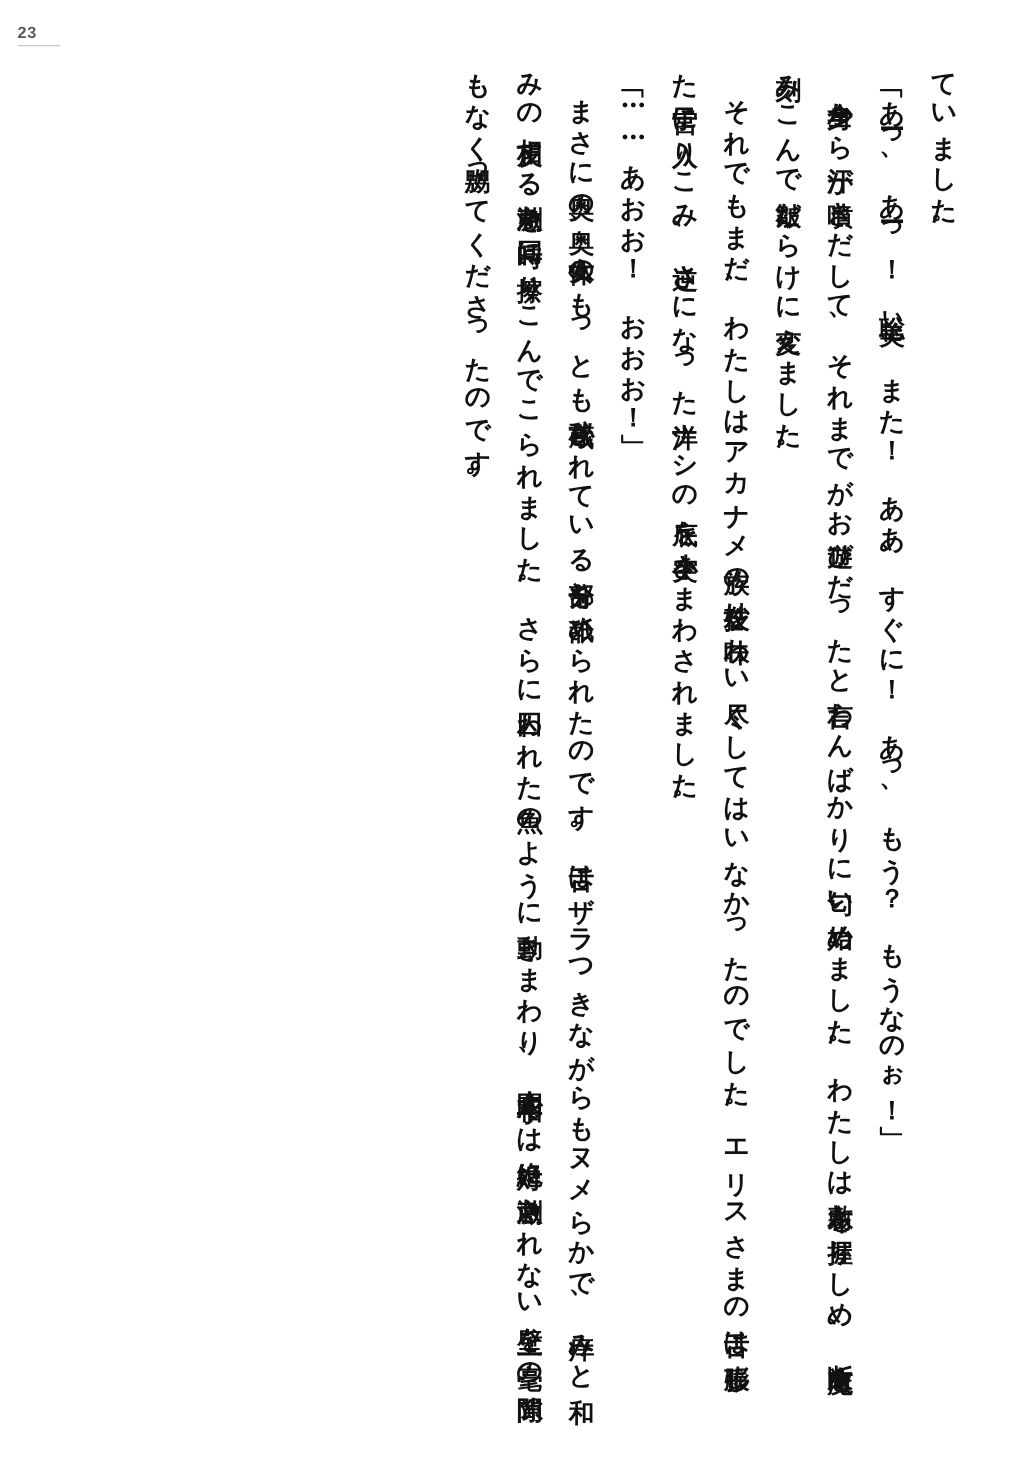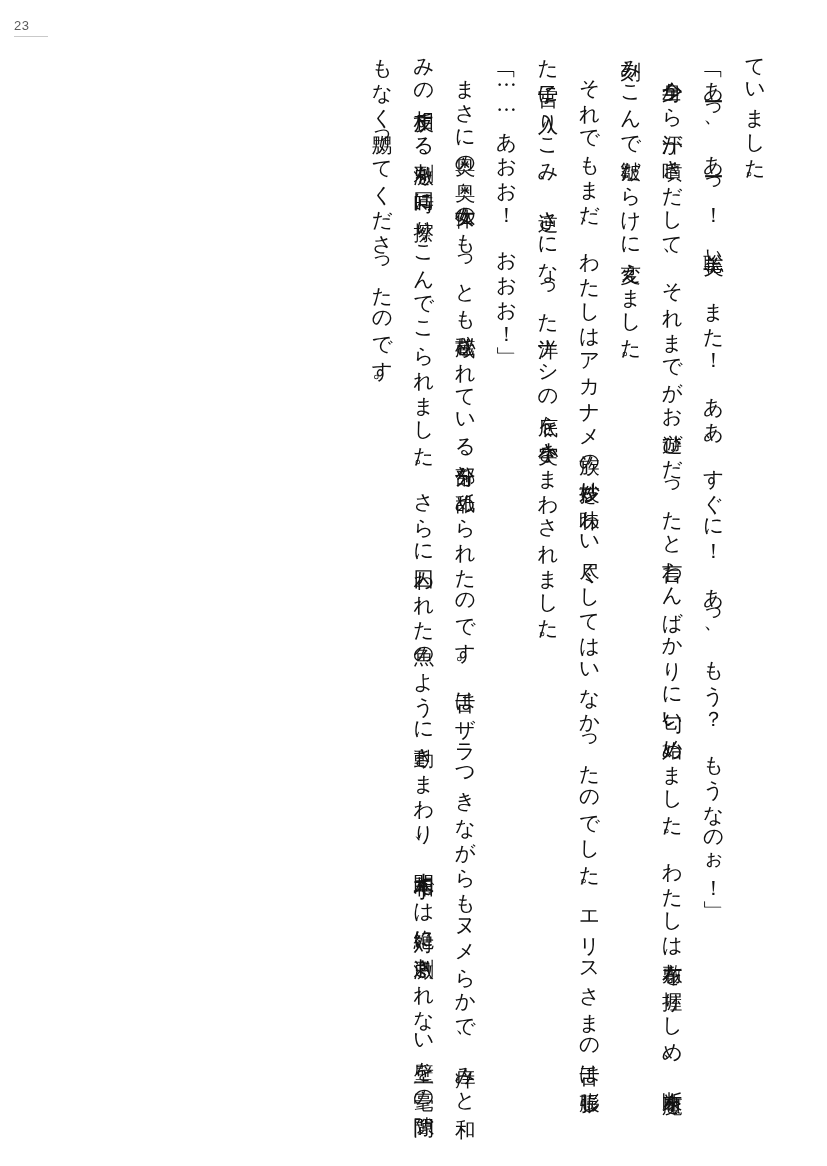--- a/index.html
+++ b/index.html
@@ -10,20 +10,21 @@
   body {
     font-family: "Liberation Serif", "DejaVu Serif", serif;
   }
   .page {
     position: relative;
     width: 827px;
     height: 1144px;
     background: #ffffff;
     overflow: hidden;
     box-sizing: border-box;
+    font-weight: bold;
   }
   
   .page-number {
     position: absolute;
     top: 18px;
     left: 14px;
     width: 34px;
     font-family: "Liberation Sans", sans-serif;
     font-size: 13px;
     color: #5a5a5a;

